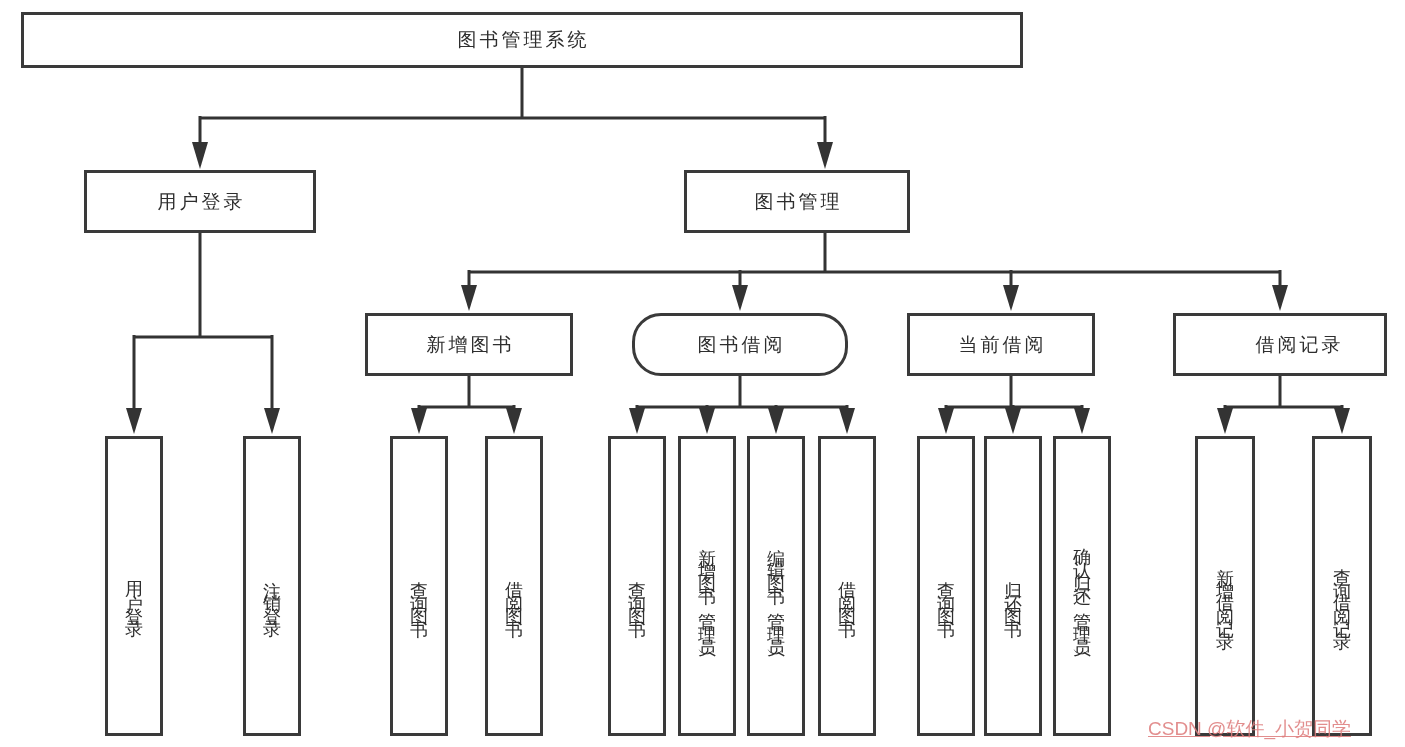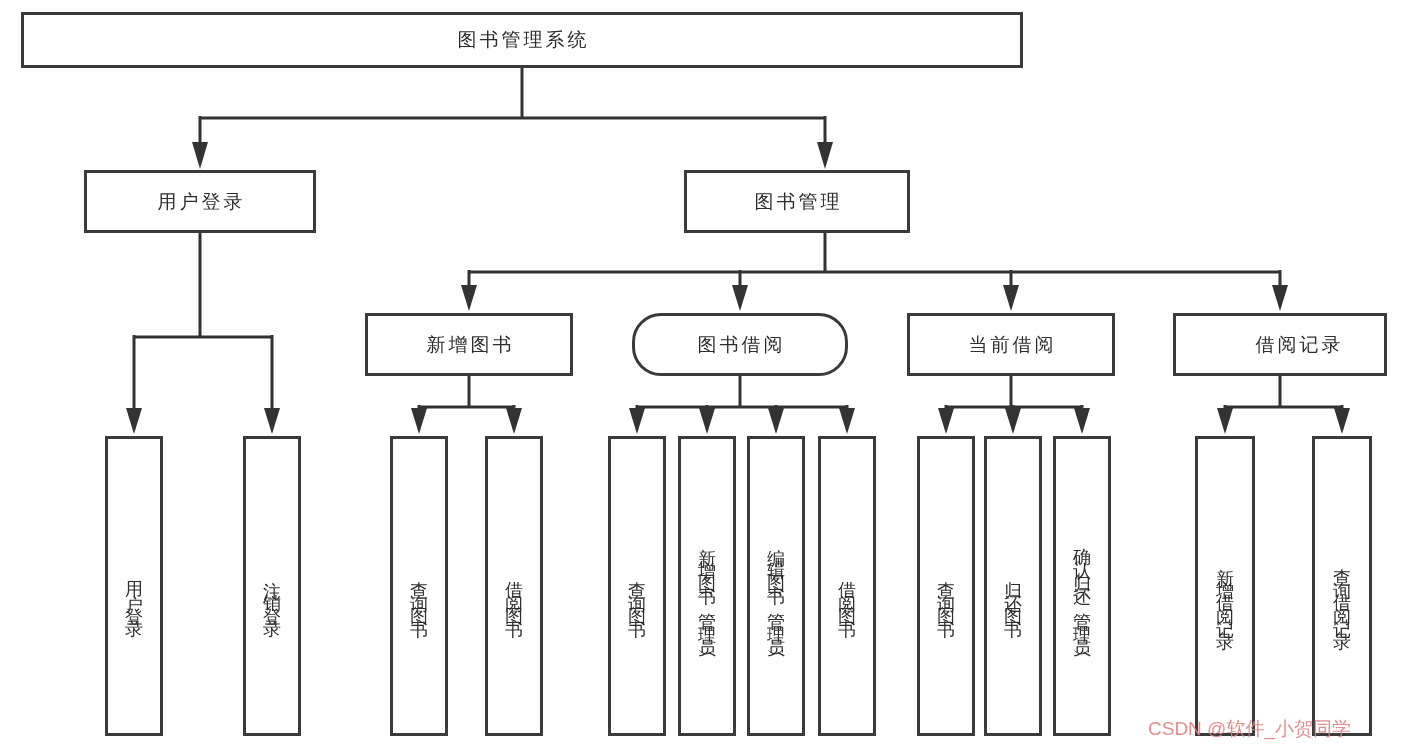--- a/index.html
+++ b/index.html
@@ -39,20 +39,21 @@
   }
   .watermark{
     position:absolute;
     left:1148px;
     top:716px;
     width:222px;
     font-size:19px;
     color:rgba(222,126,126,0.88);
     white-space:nowrap;
     z-index:3;
+    text-decoration:underline;
   }
 </style>
 </head>
 <body>
 
 <div id="canvas">
 
   <svg id="connectors" width="1405" height="747">
     <g stroke="#333" stroke-width="3" fill="none">
 
@@ -106,21 +107,21 @@
   <div class="node hbox" style="left:684px;top:170px;width:226px;height:63px;">
     <span>图书管理</span>
   </div>
 
   <div class="node hbox" style="left:365px;top:313px;width:208px;height:63px;">
     <span>新增图书</span>
   </div>
   <div class="node hbox" style="left:632px;top:313px;width:216px;height:63px;border-radius:29px;">
     <span>图书借阅</span>
   </div>
-  <div class="node hbox" style="left:907px;top:313px;width:208px;height:63px;">
+  <div class="node hbox" style="left:907px;top:313px;width:188px;height:63px;">
     <span>当前借阅</span>
   </div>
   <div class="node hbox" style="left:1173px;top:313px;width:214px;height:63px;padding-left:36px;">
     <span>借阅记录</span>
   </div>
 
   <div class="node vbox" style="left:105px;top:436px;width:58px;height:300px;">
     <span>用户登录</span>
   </div>
   <div class="node vbox" style="left:243px;top:436px;width:58px;height:300px;">

